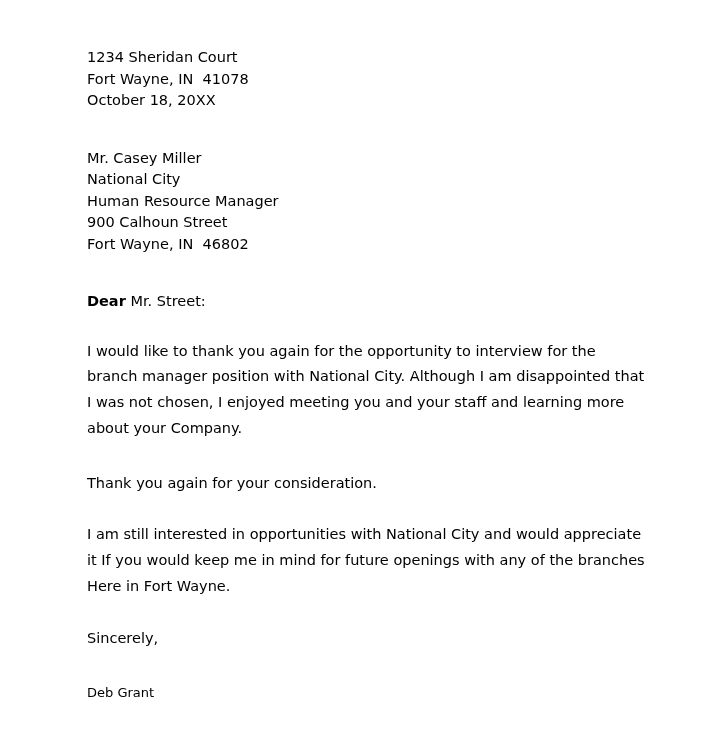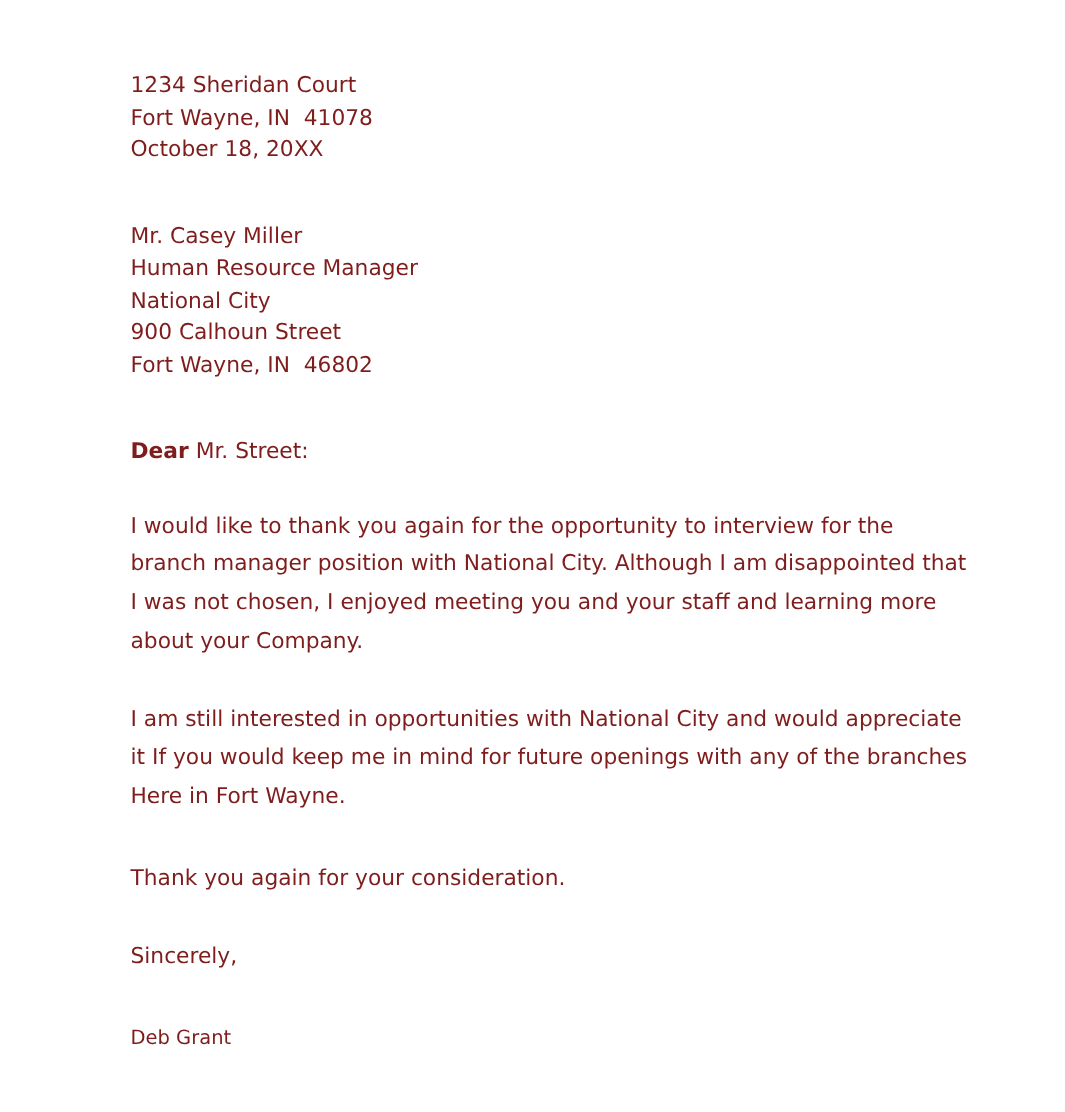--- a/index.html
+++ b/index.html
@@ -9,21 +9,21 @@
     background: #ffffff;
   }
 
   .page {
     position: relative;
     width: 710px;
     height: 741px;
     background: #ffffff;
     overflow: hidden;
     font-family: "DejaVu Sans", "Liberation Sans", sans-serif;
-    color: #7f1d1d;
+    color: #000000;
     -webkit-font-smoothing: antialiased;
   }
 
   .letter {
     position: absolute;
     left: 87px;
     top: 47px;
     width: 558px;
   }
 
@@ -87,32 +87,32 @@
   <div class="letter">
 
     <div class="return-address">
       <div class="addr-line">1234 Sheridan Court</div>
       <div class="addr-line">Fort Wayne, IN  41078</div>
       <div class="addr-line">October 18, 20XX</div>
     </div>
 
     <div class="recipient-address">
       <div class="addr-line">Mr. Casey Miller</div>
+      <div class="addr-line">National City</div>
       <div class="addr-line">Human Resource Manager</div>
-      <div class="addr-line">National City</div>
       <div class="addr-line">900 Calhoun Street</div>
       <div class="addr-line">Fort Wayne, IN  46802</div>
     </div>
 
     <div class="salutation"><span class="strong">Dear</span><span class="normal"> Mr. Street:</span></div>
 
     <p class="para">I would like to thank you again for the opportunity to interview for the branch manager position with National City. Although I am disappointed that I was not chosen, I enjoyed meeting you and your staff and learning more about your Company.</p>
 
+    <p class="para para-thanks">Thank you again for your consideration.</p>
+
     <p class="para">I am still interested in opportunities with National City and would appreciate it If you would keep me in mind for future openings with any of the branches Here in Fort Wayne.</p>
-
-    <p class="para para-thanks">Thank you again for your consideration.</p>
 
     <div class="closing">Sincerely,</div>
 
     <div class="signature">Deb Grant</div>
 
   </div>
 </div>
 
 </body></html>

